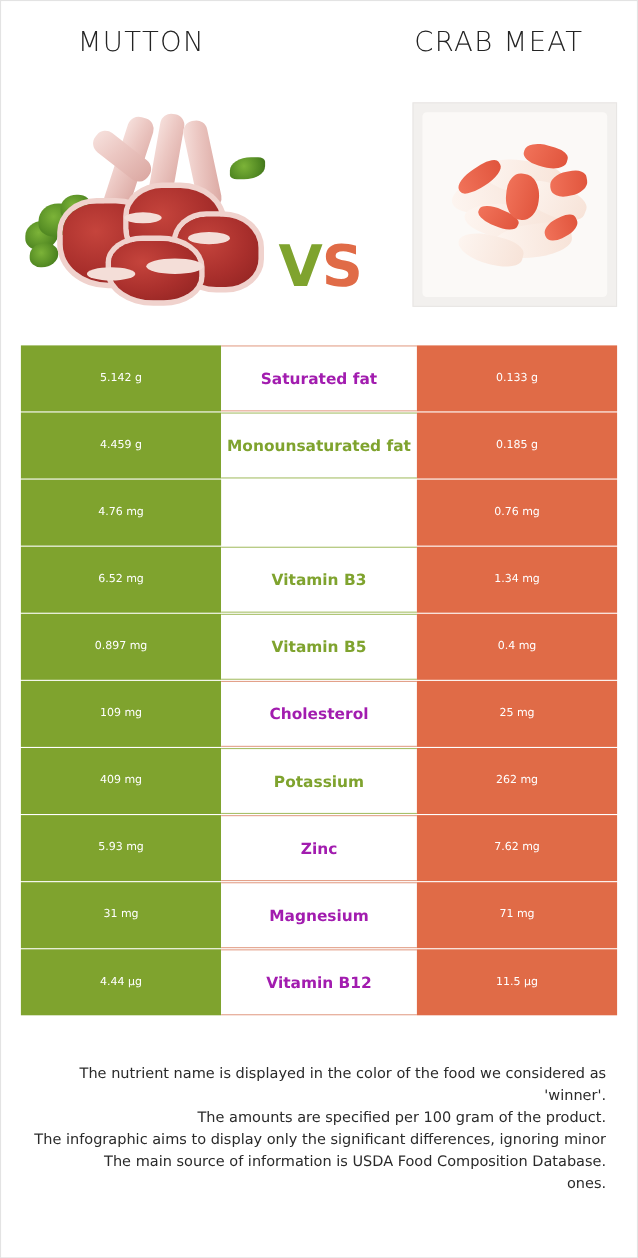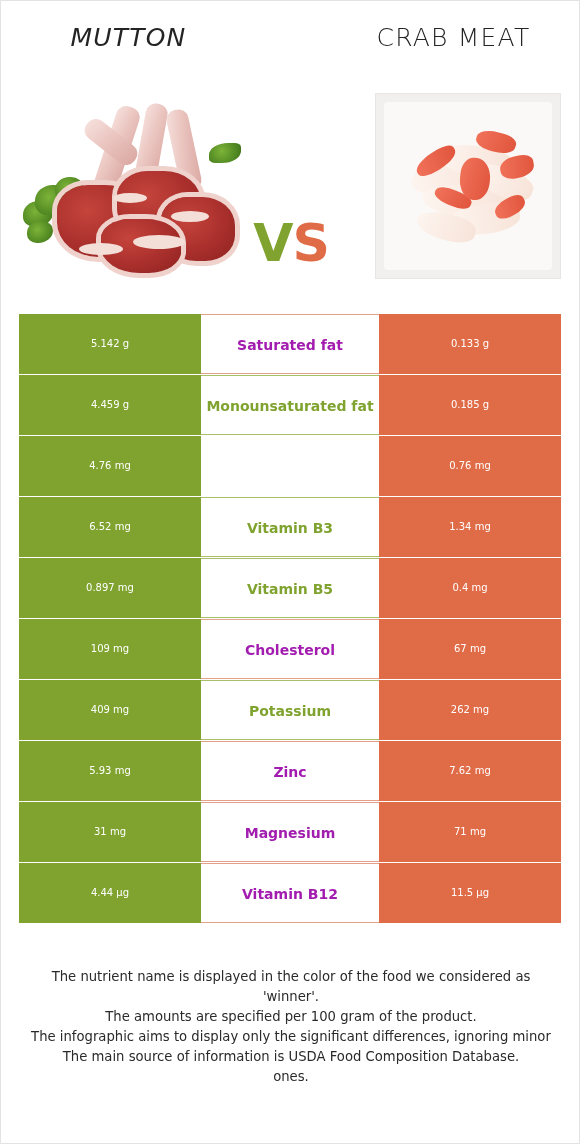--- a/index.html
+++ b/index.html
@@ -32,21 +32,21 @@
     position: absolute;
     top: 22px;
     font-family: "DejaVu Sans", sans-serif;
     font-weight: 300;
     font-size: 25px;
     letter-spacing: 1.2px;
     color: #242424;
     text-align: center;
     white-space: nowrap;
   }
-  .title-left  { left: 0;   width: 255px; font-style: italic; }
+  .title-left  { left: 0;   width: 255px; }
   .title-right { left: 325px; width: 255px; }
 
   
   .hero {
     position: absolute;
     top: 88px; left: 0;
     width: 580px;
     height: 205px;
   }
   .hero-left {
@@ -168,21 +168,21 @@
     border-top: 1px solid #e3a18a;
     border-bottom: 1px solid #e3a18a;
   }
 
   
   .footer {
     position: absolute;
     left: 30px;
     top: 966px;
     width: 520px;
-    text-align: center;
+    text-align: right;
     font-family: "DejaVu Sans", sans-serif;
     font-size: 13.2px;
     line-height: 20px;
     color: #2a2a2a;
   }
   .footer p { margin: 0; }
 </style>
 </head>
 <body>
 
@@ -270,21 +270,21 @@
 
     <div class="row">
       <div class="cell cell-left">0.897 mg</div>
       <div class="cell cell-mid win-green">Vitamin B5</div>
       <div class="cell cell-right">0.4 mg</div>
     </div>
 
     <div class="row">
       <div class="cell cell-left">109 mg</div>
       <div class="cell cell-mid win-orange">Cholesterol</div>
-      <div class="cell cell-right">67 mg</div>
+      <div class="cell cell-right">25 mg</div>
     </div>
 
     <div class="row">
       <div class="cell cell-left">409 mg</div>
       <div class="cell cell-mid win-green">Potassium</div>
       <div class="cell cell-right">262 mg</div>
     </div>
 
     <div class="row">
       <div class="cell cell-left">5.93 mg</div>

